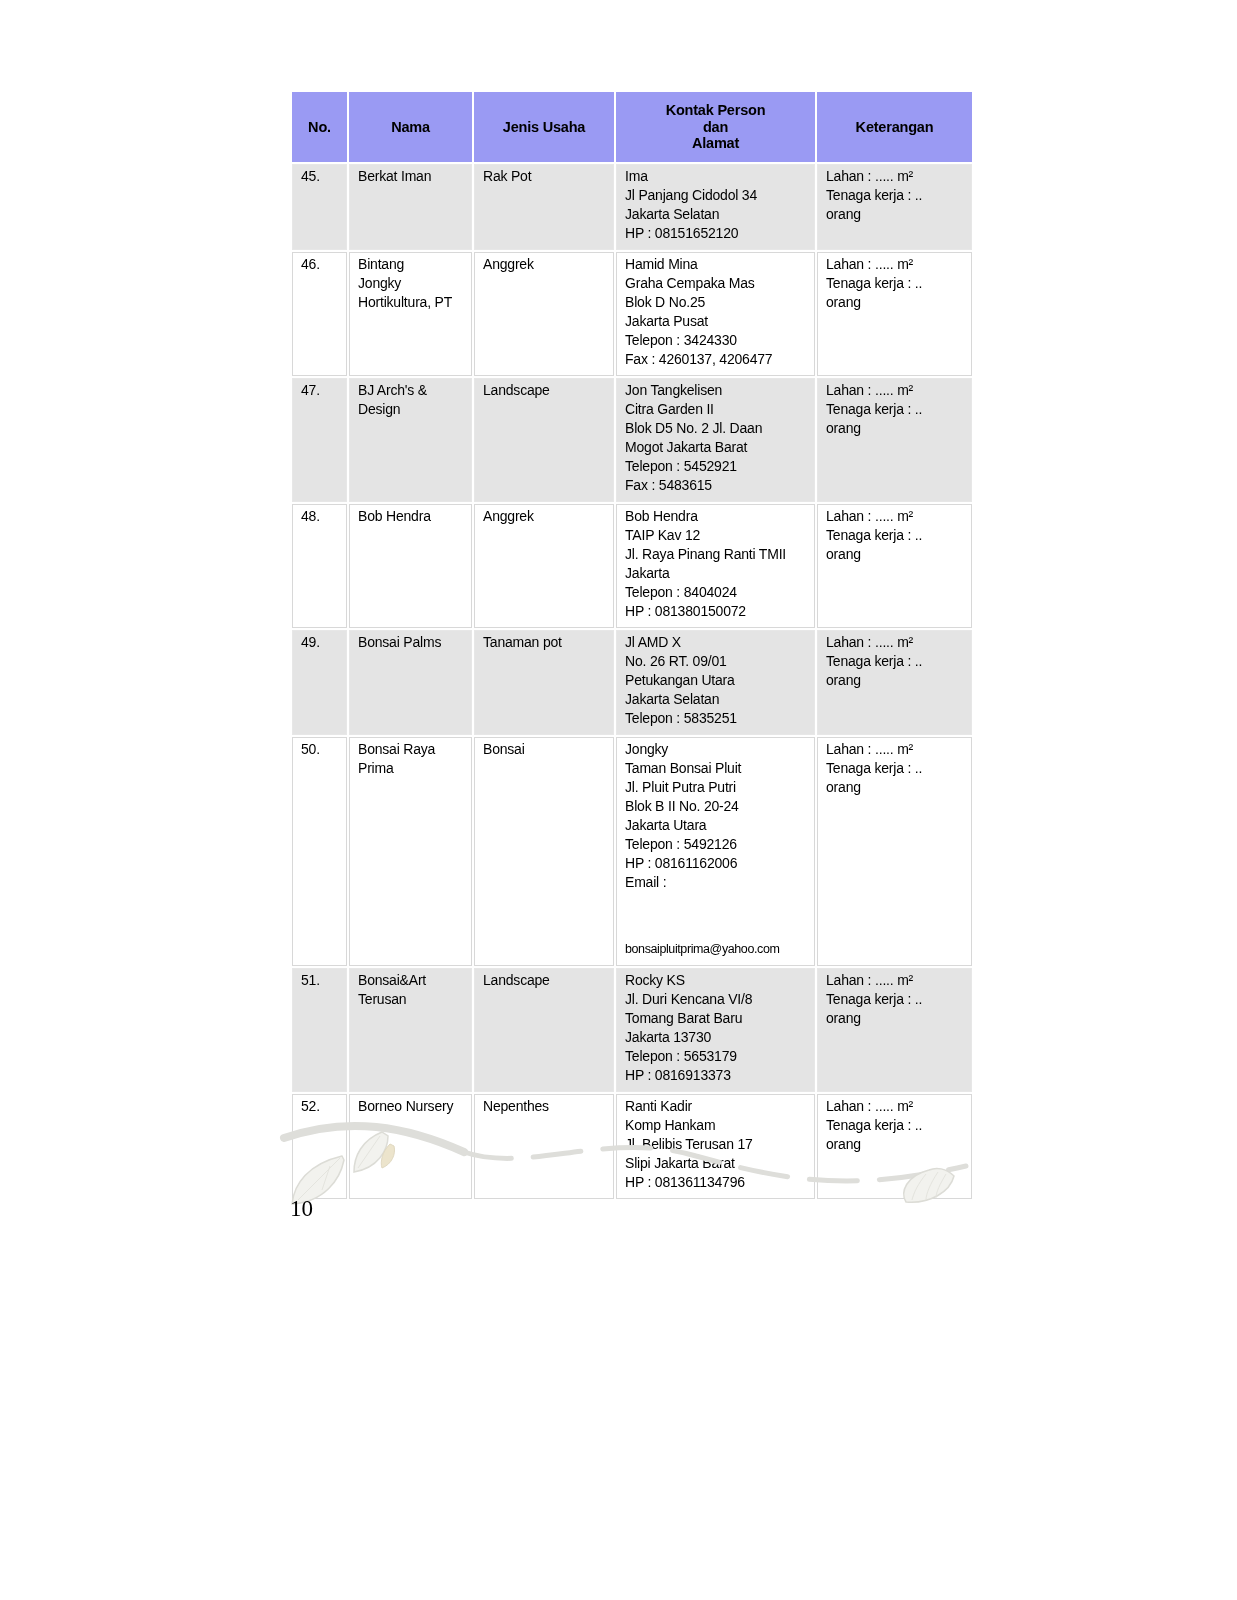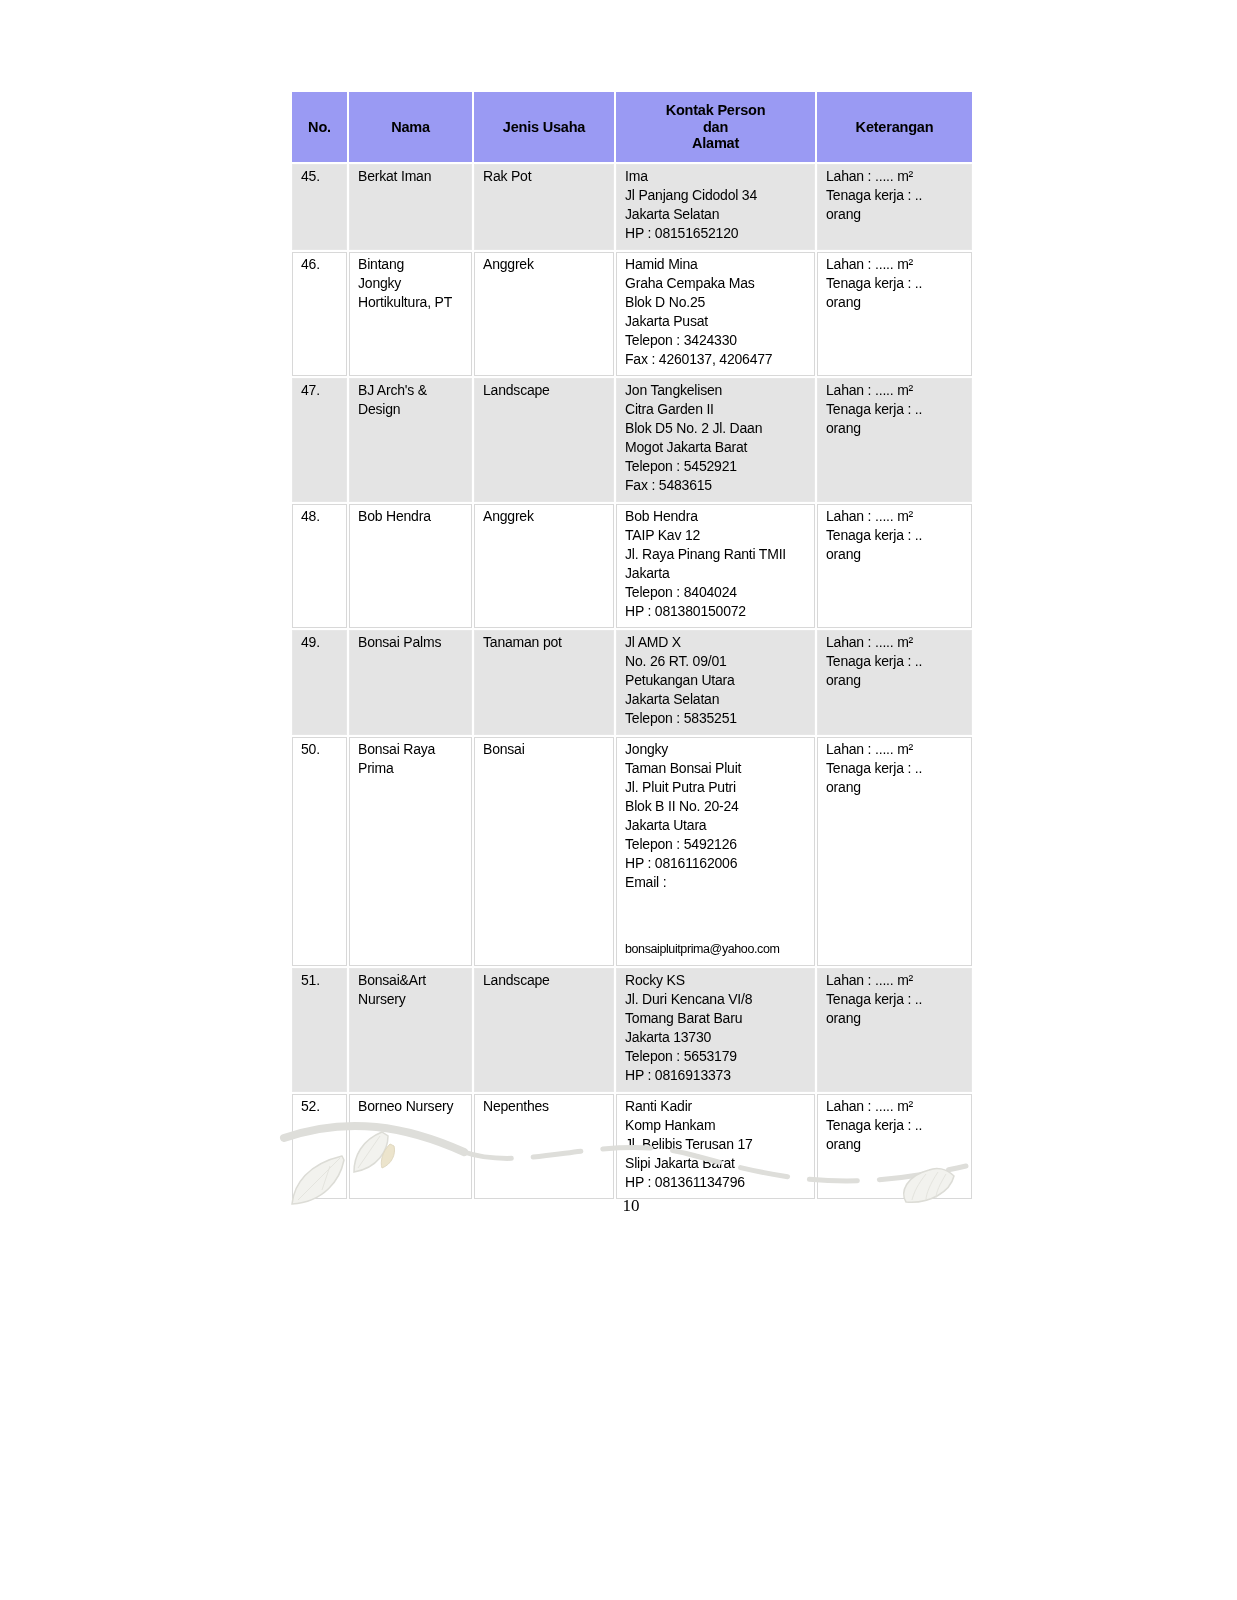--- a/index.html
+++ b/index.html
@@ -58,23 +58,22 @@
     left: 278px;
     top: 1112px;
     width: 692px;
     height: 96px;
   }
   .page-number {
     position: absolute;
     left: 290px;
     top: 1196px;
     width: 682px;
-    text-align: center;
     font-family: "Liberation Serif", serif;
-    font-size: 17px;
+    font-size: 23px;
   }
 </style>
 </head>
 <body>
 
 <div class="page">
 
   <table class="doc-table">
     <colgroup>
       <col style="width:55px">
@@ -216,21 +215,21 @@
       <td class="cell-ket">
             <div class="line">Lahan : ..... m²</div>
             <div class="line">Tenaga kerja : ..</div>
             <div class="line">orang</div>
           </td>
     </tr>
         <tr class="shaded">
       <td class="cell-no">51.</td>
       <td class="cell-nama">
             <div class="line">Bonsai&amp;Art</div>
-            <div class="line">Nursery</div>
+            <div class="line">Terusan</div>
           </td>
       <td class="cell-jenis">Landscape</td>
       <td class="cell-kontak">
             <div class="line">Rocky KS</div>
             <div class="line">Jl. Duri Kencana VI/8</div>
             <div class="line">Tomang Barat Baru</div>
             <div class="line">Jakarta 13730</div>
             <div class="line">Telepon : 5653179</div>
             <div class="line">HP : 0816913373</div>
           </td>

